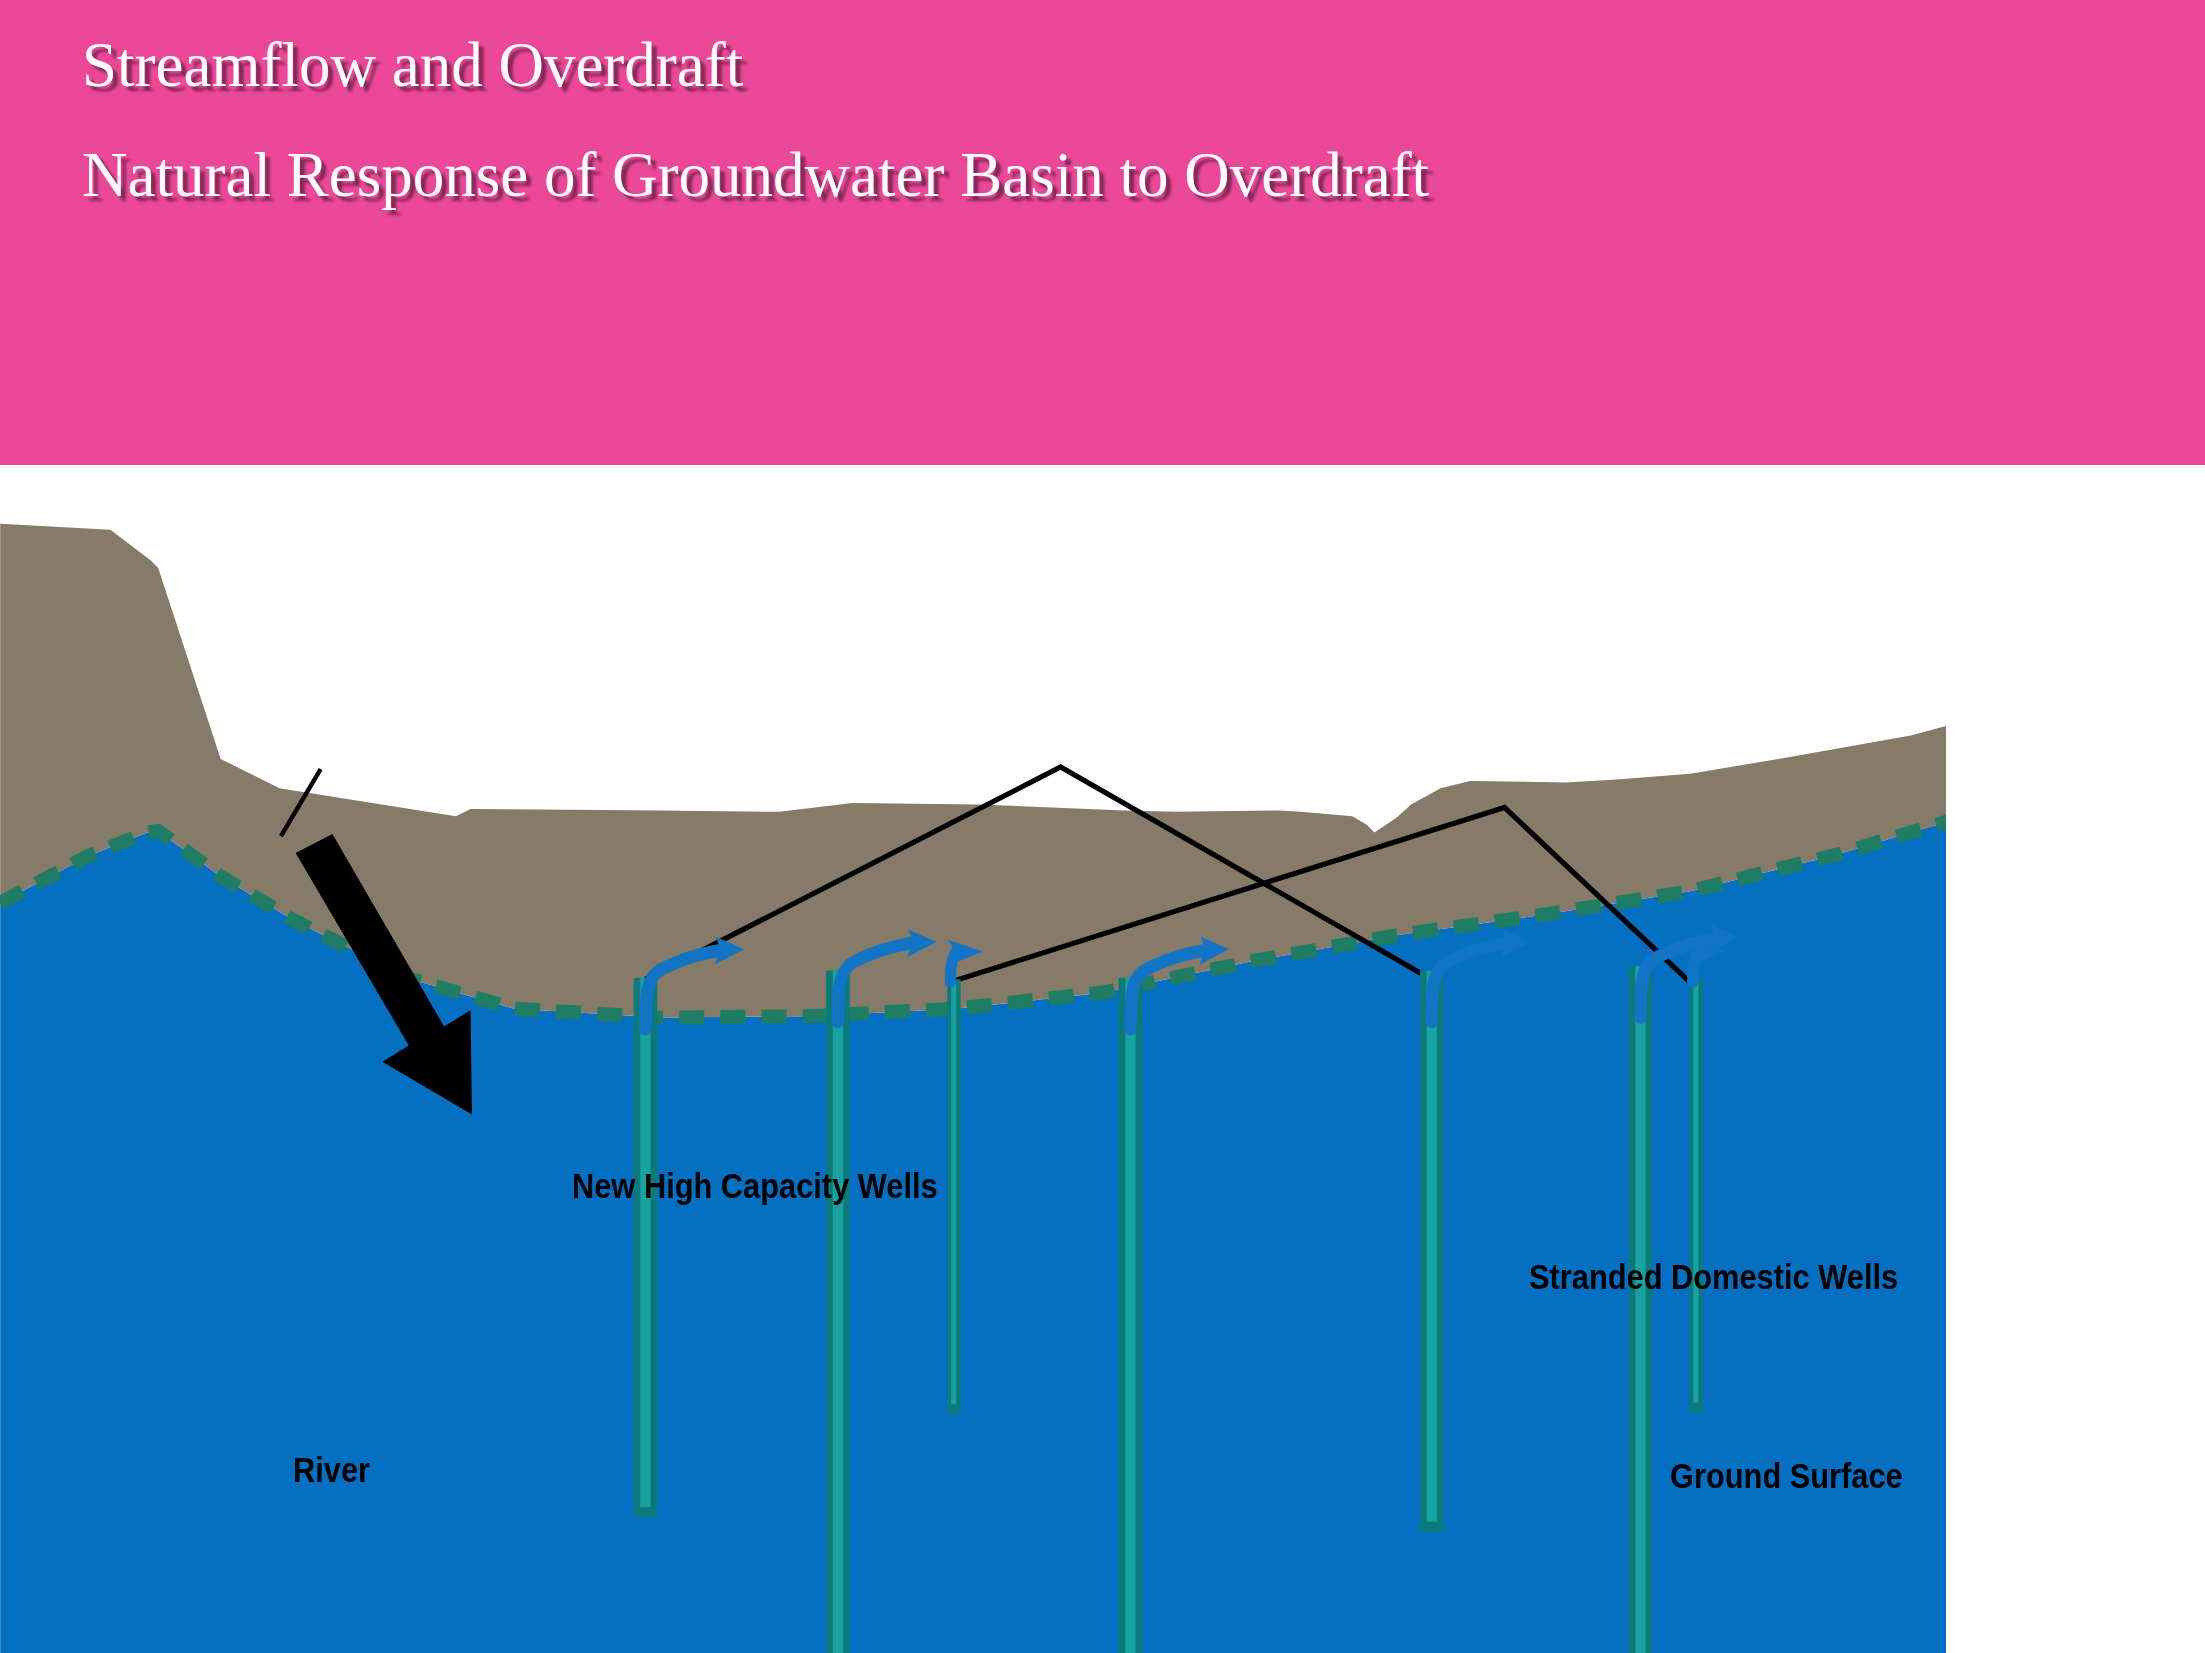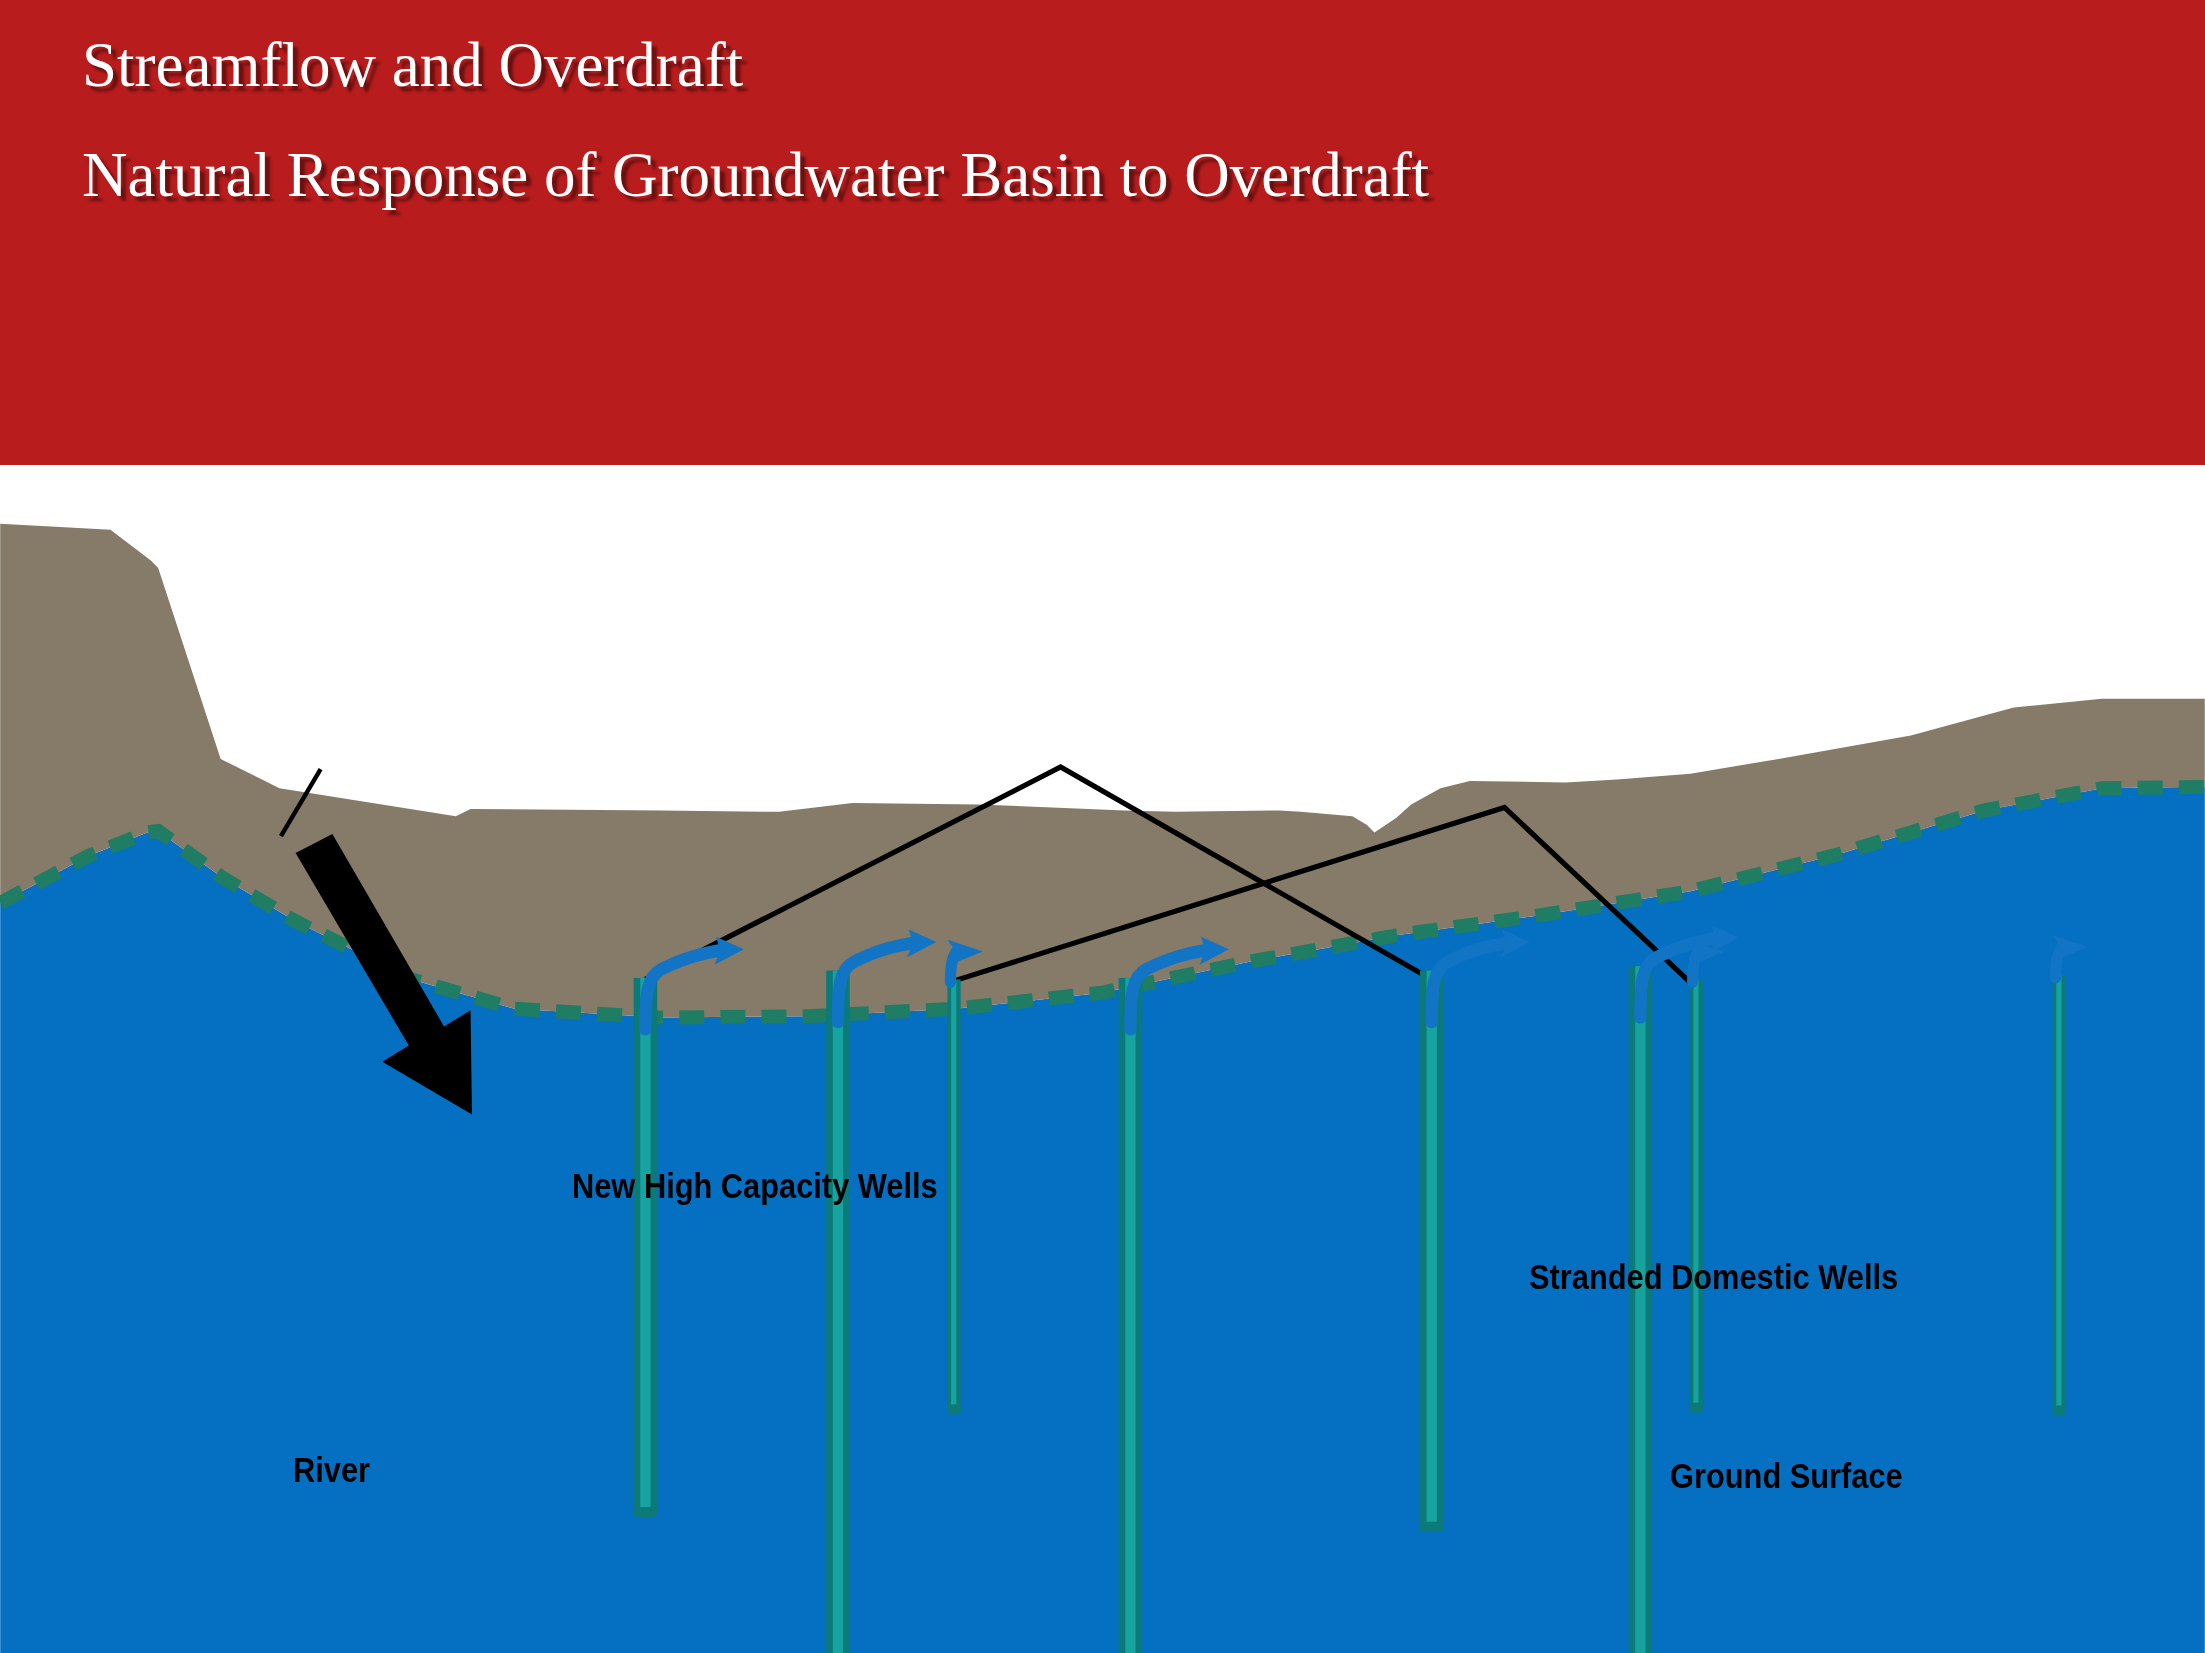--- a/index.html
+++ b/index.html
@@ -2,36 +2,36 @@
 <html style="font-size:11.8px"><head>
 <meta charset="utf-8">
 <style>
   * { margin:0; padding:0; box-sizing:border-box; }
   html,body { width:2205px; height:1654px; overflow:hidden; background:#ffffff;
               font-family:"Liberation Sans", sans-serif; }
   #slide { position:relative; width:2205px; height:1654px; overflow:hidden; background:#ffffff; }
 
   
   #title-band { position:absolute; left:0; top:0; width:2205px; height:465px;
-                background:#b91c1c; }
+                background:#ec4899; }
   .title-line { position:absolute; left:82px; color:#ffffff;
                 font-family:"Liberation Serif", serif; font-weight:400;
                 font-size:63px; line-height:1.0; white-space:nowrap;
                 text-shadow: 5.1px 5.1px 2.9px rgba(0,0,0,0.45); }
   #title-line-1 { top:34px; }
   #title-line-2 { top:144px;text-align:right; }
 
   
   #subtitle { position:absolute; left:20.6px; top:481px; font-size:46px;
               color:#000000; white-space:nowrap;
               font-family:"Liberation Sans Narrow","Liberation Sans",sans-serif;
               transform:scaleX(0.86); transform-origin:left top; letter-spacing:0px; }
 
   
-  #diagram { position:absolute; left:0; top:465px; width:2205px; height:1189px;
+  #diagram { position:absolute; left:0; top:465px; width:1946px; height:1189px;
              overflow:hidden; background:#ffffff; }
   #diagram svg { position:absolute; left:0; top:0; }
 
   
   .dlabel { position:absolute; color:#000000; font-weight:bold; white-space:nowrap;
             font-family:"Liberation Sans Narrow","Liberation Sans",sans-serif;
             transform-origin:left top; }
   #lbl-new-wells     { left:572px;  top:701px;  font-size:35px; transform:scaleX(0.88); }
   #lbl-stranded      { left:1529px; top:792px; font-size:35px; transform:scaleX(0.88); }
   #lbl-ground-surf   { left:1670px; top:991px; font-size:35px; transform:scaleX(0.88); }

